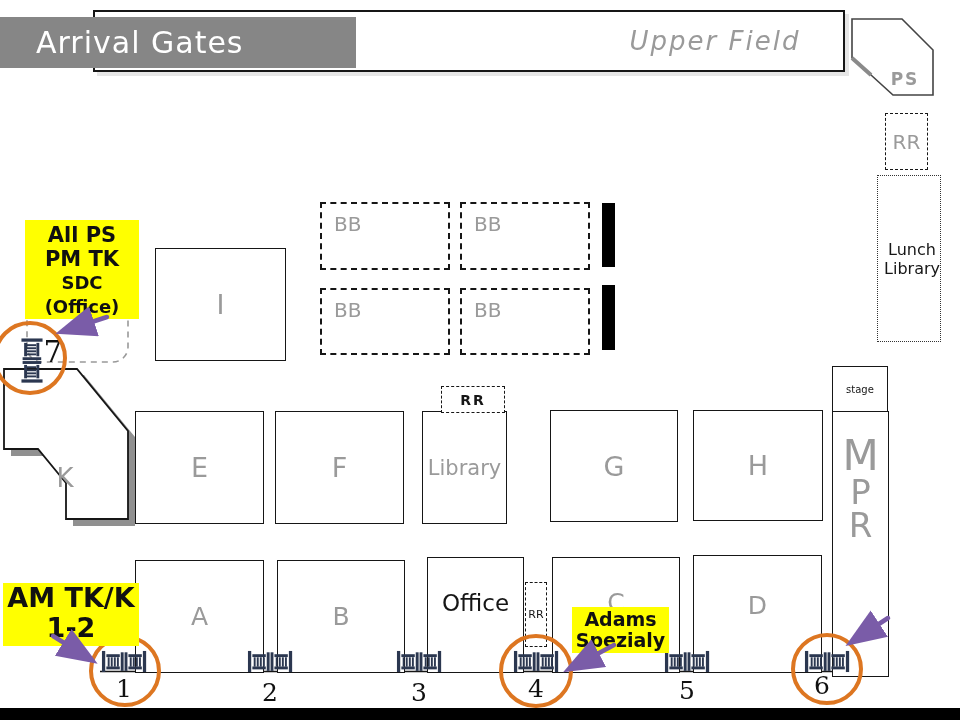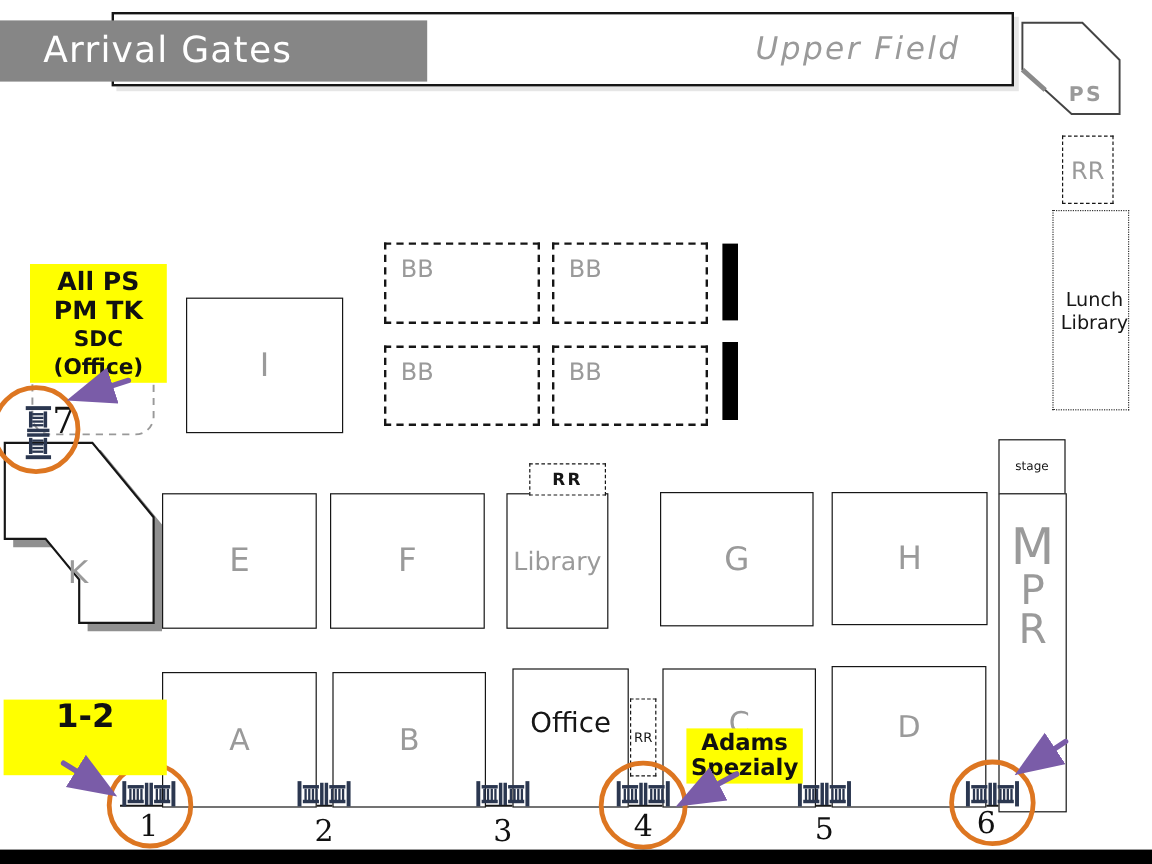--- a/index.html
+++ b/index.html
@@ -212,20 +212,21 @@
   <div class="circle" style="left:499px;top:634px;width:74px;height:74px;"></div>
   <div class="circle" style="left:791px;top:633px;width:72px;height:72px;"></div>
   <div class="circle" style="left:-7px;top:321px;width:74px;height:74px;"></div>
 
   <div class="callout" id="callout-bus">
     <div>All PS</div>
     <div>PM TK</div>
     <div class="small">SDC (Office)</div>
   </div>
   <div class="callout" id="callout-am">
+    <div>AM TK/K</div>
     <div>1-2</div>
   </div>
   <div class="callout" id="callout-adams">
     <div>Adams</div>
     <div>Spezialy</div>
   </div>
 
   <svg class="layer" width="960" height="720" style="z-index:10">
     <defs>
       <marker id="ah" markerWidth="9" markerHeight="8" refX="7" refY="3.5" orient="auto">

